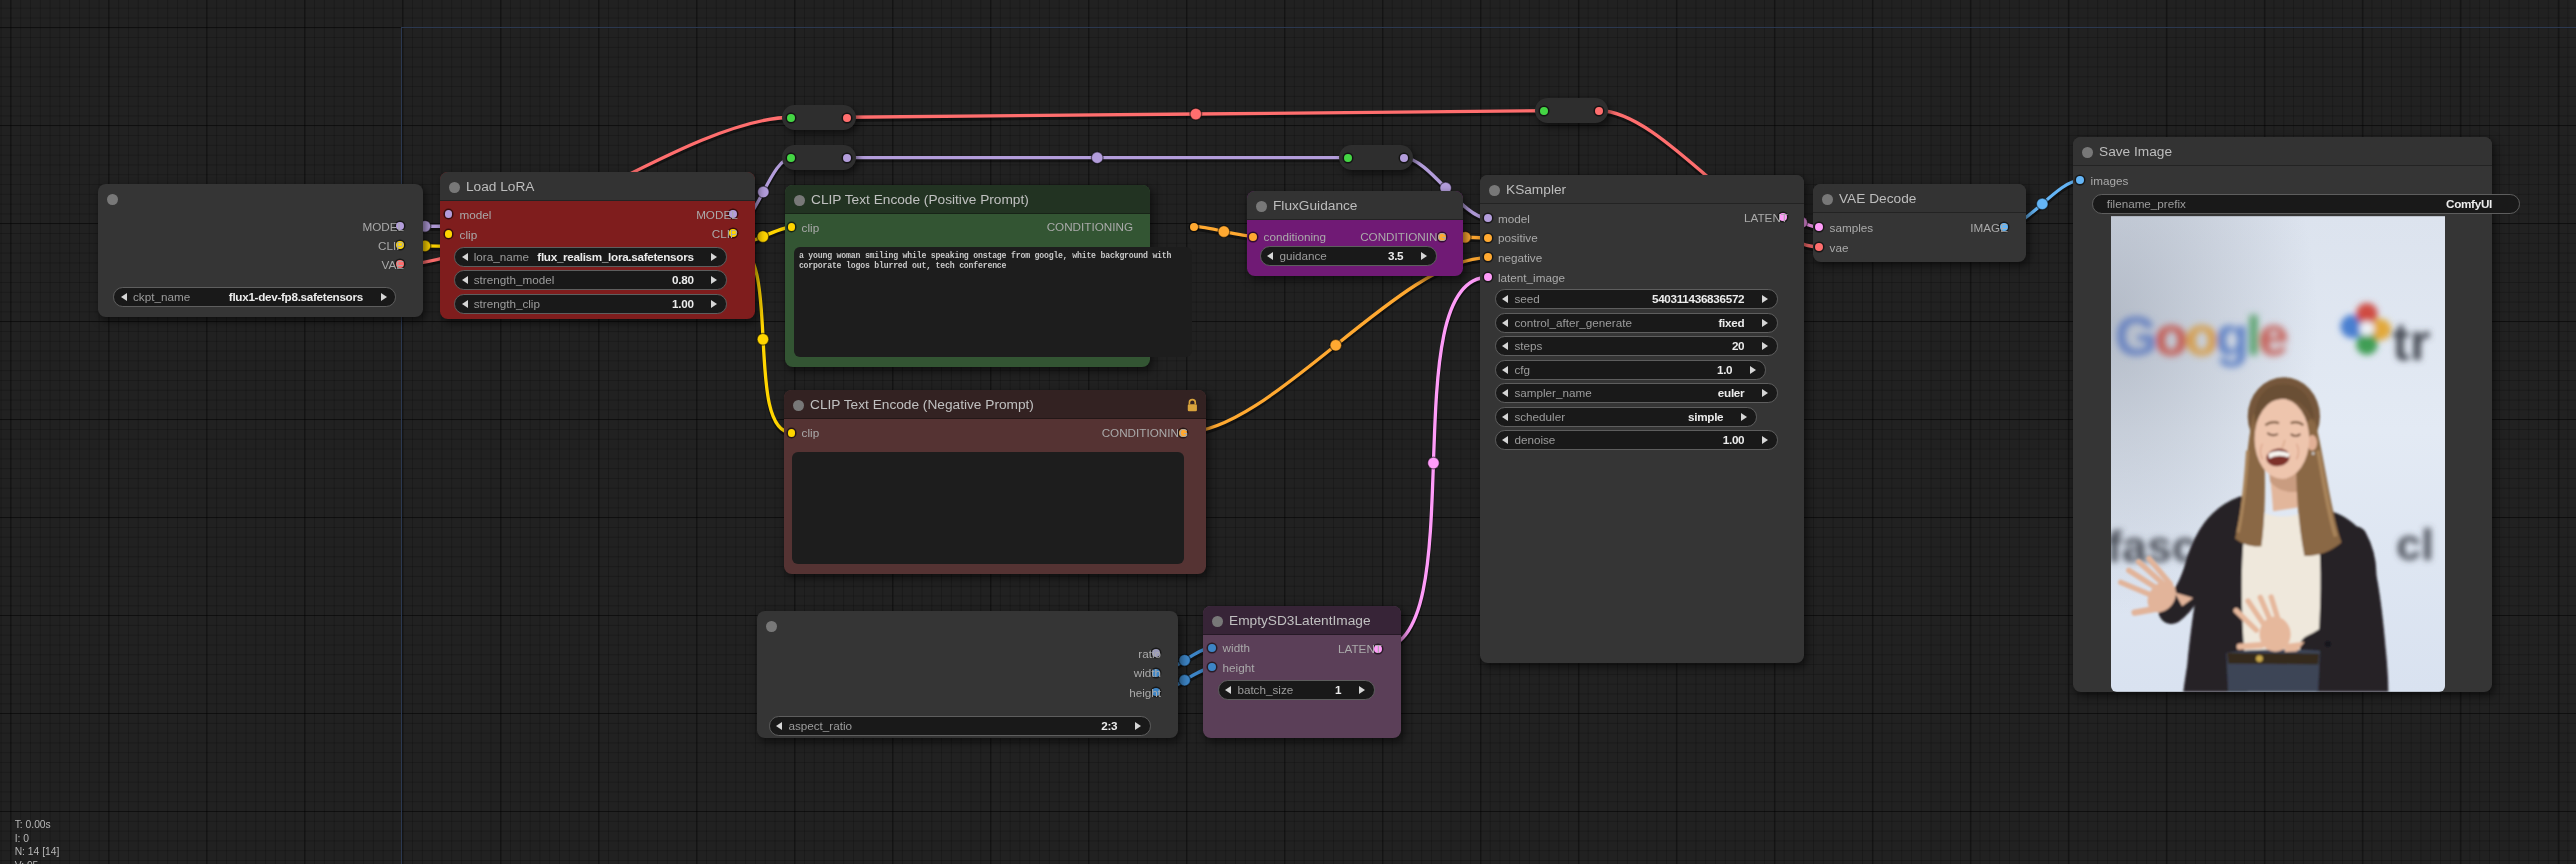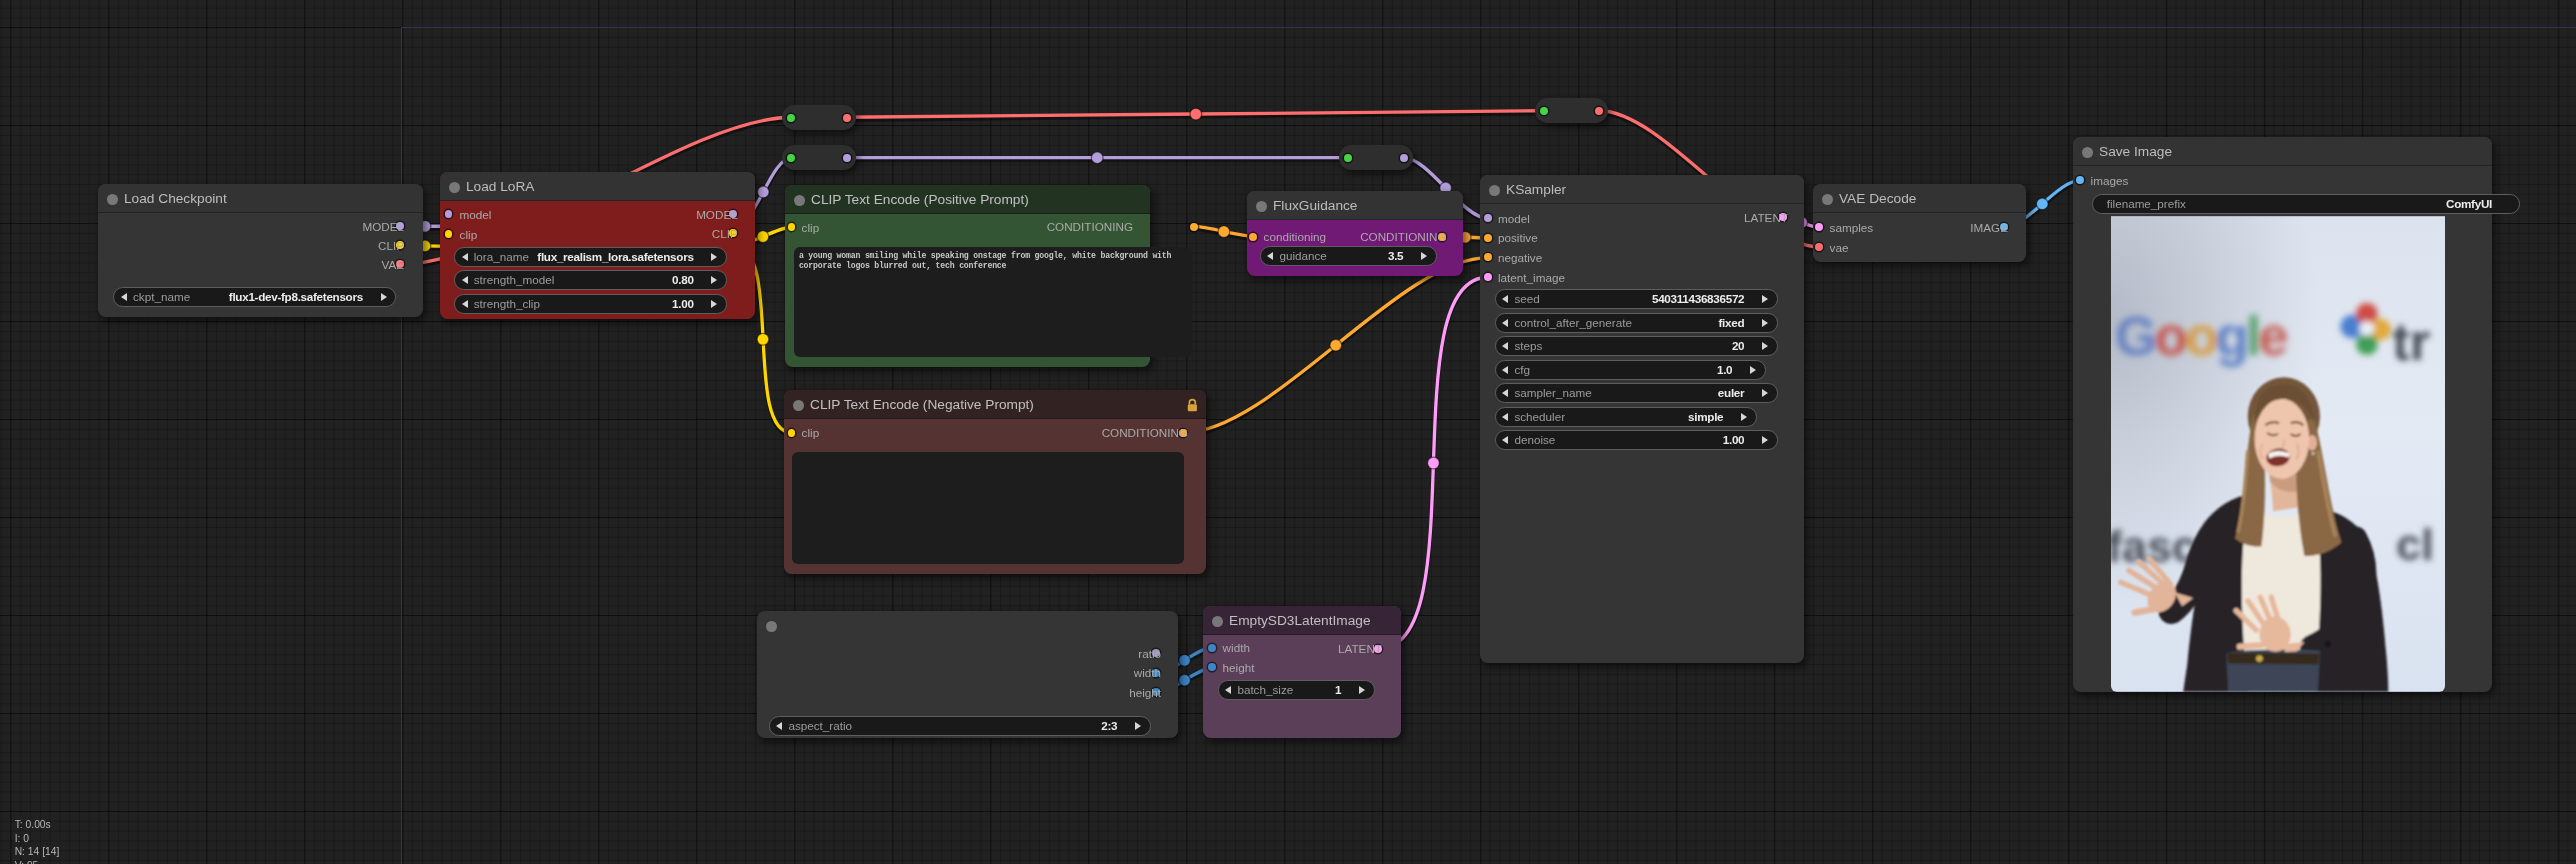--- a/index.html
+++ b/index.html
@@ -83,21 +83,20 @@
 <circle cx="1366.4" cy="353.2" r="6" fill="#FFA931"></circle>
 <circle cx="1843" cy="227.6" r="6" fill="#FF9CF9"></circle>
 <circle cx="1466.3" cy="473.7" r="6" fill="#FF9CF9"></circle>
 <circle cx="2089.2" cy="208.6" r="6" fill="#64B5F6"></circle>
 <circle cx="1211.7" cy="675.6" r="6" fill="#3d85c6"></circle>
 <circle cx="1211.7" cy="695.9" r="6" fill="#3d85c6"></circle>
 </g>
 </svg>
 
 <div class="n" style="left:98px;top:184px;width:313px;height:133px;background:#353535">
- <div class="t" style="background:#333">Load Checkpoint</div>
     <i class="td"></i>
  <b class="sd" style="left:298px;top:38px;background:#B39DDB"></b>
     <span class="ol" style="right:19px;top:35px">MODEL</span>
  <b class="sd" style="left:298px;top:57px;background:#FFD500"></b>
     <span class="ol" style="right:19px;top:54px">CLIP</span>
  <b class="sd" style="left:298px;top:76px;background:#FF6E6E"></b>
     <span class="ol" style="right:19px;top:73px">VAE</span>
  <div class="w" style="left:15.3px;top:103px;width:283px">
       <i class="al"></i>
       <span class="lb">ckpt_name</span>

